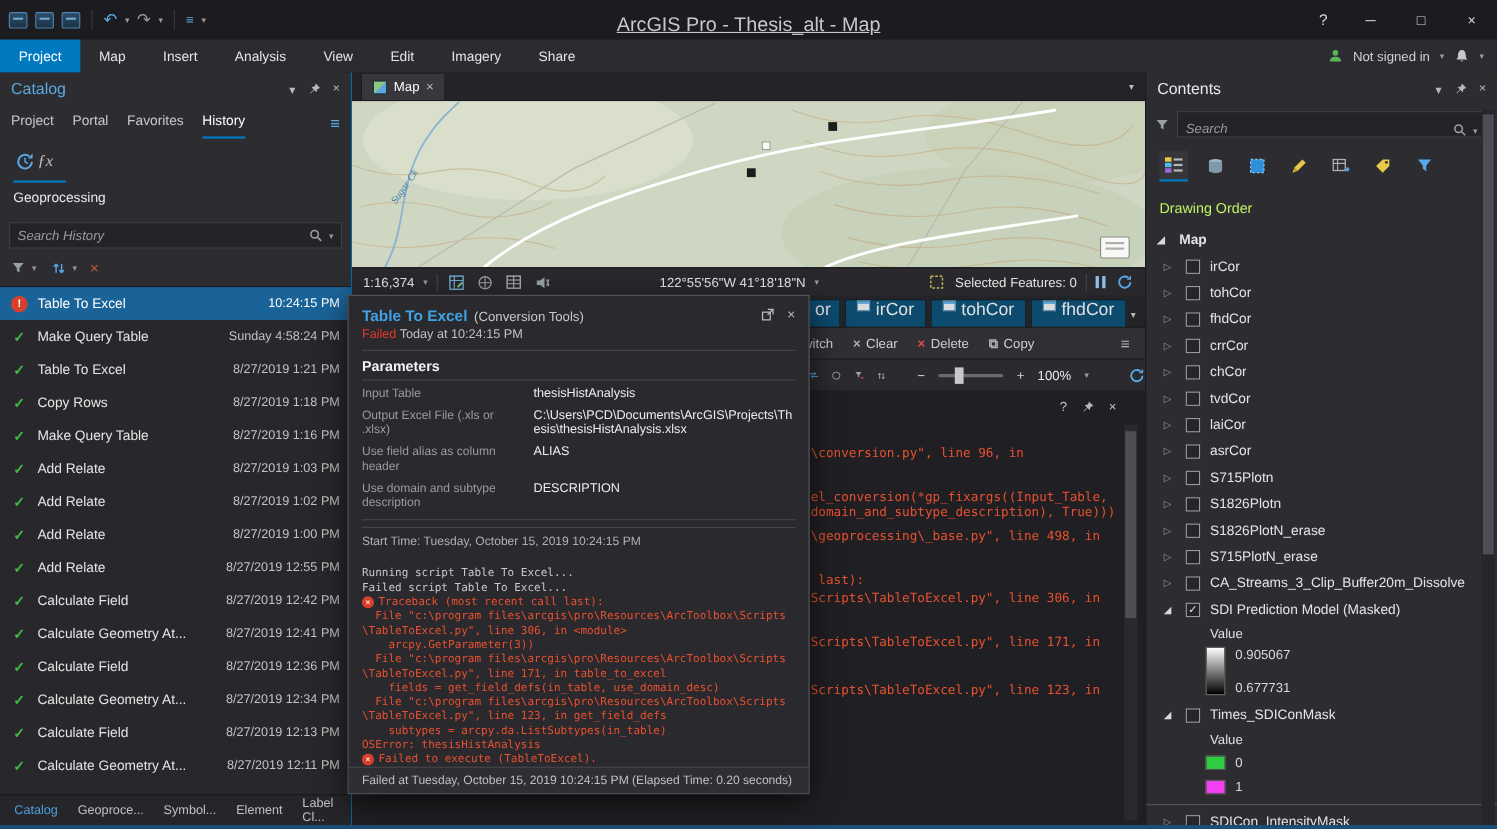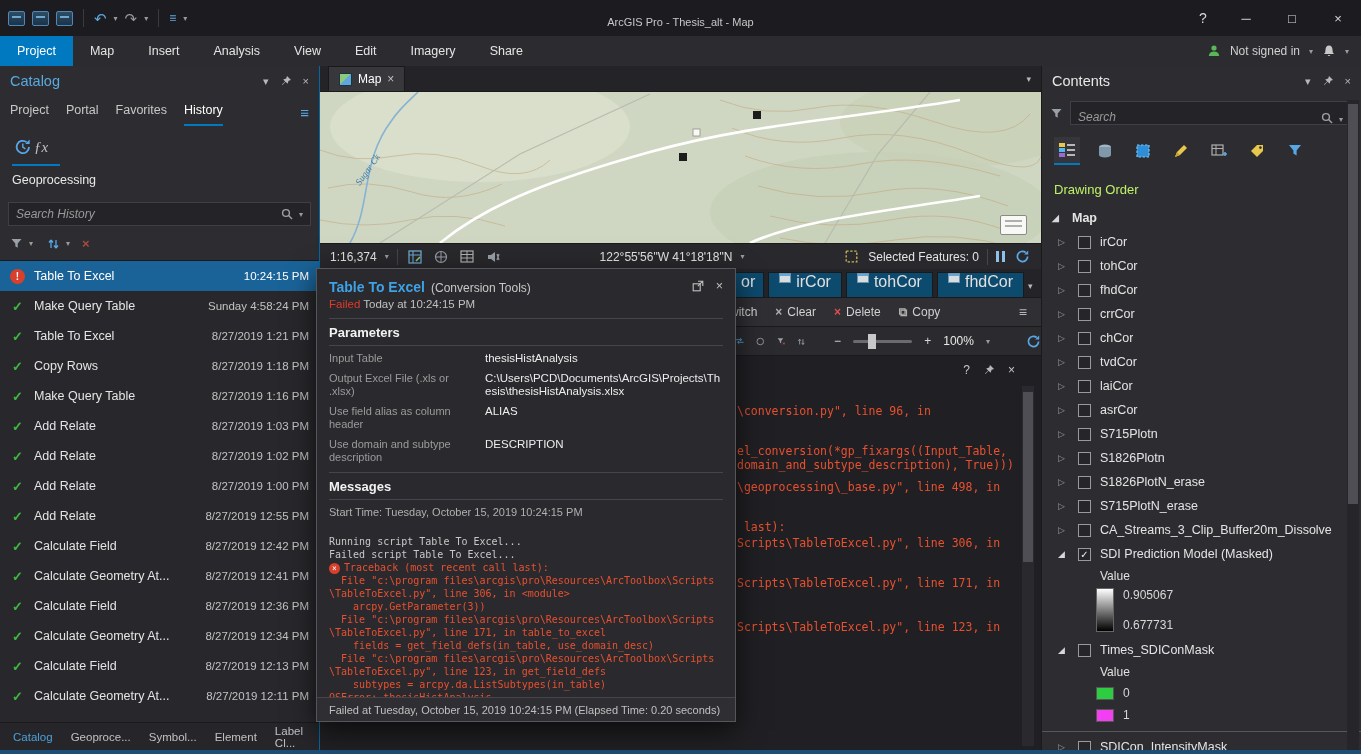--- a/index.html
+++ b/index.html
@@ -12,21 +12,21 @@
   #titlebar { position:absolute; left:0; top:0; width:1361px; height:36px; background:#1b1b20; }
   .qat { position:absolute; left:8px; top:0; height:36px; display:flex; align-items:center; gap:7px; }
   .tb-doc { width:17px; height:15px; border:1px solid #4f88b8; border-radius:2px;
             background:linear-gradient(#2c4d66,#1d3346); position:relative; }
   .tb-doc::after { content:""; position:absolute; left:3px; top:4px; right:3px; height:2px; background:#6fa7cf; }
   .tb-glyph { color:#5fa8dc; font-size:15px; line-height:1; }
   .tb-glyph.dim { color:#9a9a9a; }
   .tb-caret { color:#9a9a9a; font-size:8px; }
   .tb-sep { width:1px; height:18px; background:#3a3a40; margin:0 3px; }
   #window-title { position:absolute; left:300px; right:300px; top:0; height:44px;
-                  display:flex; align-items:center; justify-content:center; color:#c8c8c8; font-size:11px; }
+                  display:flex; align-items:center; justify-content:center; color:#c8c8c8; font-size:18px;text-decoration:underline; }
   .win-btns { position:absolute; right:0; top:0; height:36px; display:flex; align-items:center; }
   .win-btn { width:46px; height:36px; display:flex; align-items:center; justify-content:center;
              color:#d8d8d8; font-size:13px; }
   .help-btn { position:absolute; right:140px; top:0; width:36px; height:36px; display:flex;
               align-items:center; justify-content:center; color:#d8d8d8; font-size:14px; }
 
   
   #ribbon { position:absolute; left:0; top:36px; width:1361px; height:30px; background:#2b2b30;
             display:flex; align-items:stretch; }
   .rtab { padding:0 17px; display:flex; align-items:center; color:#e4e4e4; font-size:12.5px; }
@@ -588,21 +588,20 @@
       <div class="prow">
         <div class="plabel">Use field alias as column header</div>
         <div class="pvalue">ALIAS</div>
       </div>
       <div class="prow">
         <div class="plabel">Use domain and subtype description</div>
         <div class="pvalue">DESCRIPTION</div>
       </div>
     </div>
   <div class="pp-div"></div>
-  <div class="pp-h"><span>Messages</span></div>
   <div class="pp-div" style="margin-top:2px"></div>
   <div class="pp-start">Start Time: Tuesday, October 15, 2019 10:24:15 PM</div>
   <div class="loglines"><div class="logline plain">Running script Table To Excel...</div><div class="logline plain">Failed script Table To Excel...</div><div class="logline erricon"><span class="log-errdot">×</span>Traceback (most recent call last):</div><div class="logline err">  File "c:\program files\arcgis\pro\Resources\ArcToolbox\Scripts</div><div class="logline err">\TableToExcel.py", line 306, in &lt;module&gt;</div><div class="logline err">    arcpy.GetParameter(3))</div><div class="logline err">  File "c:\program files\arcgis\pro\Resources\ArcToolbox\Scripts</div><div class="logline err">\TableToExcel.py", line 171, in table_to_excel</div><div class="logline err">    fields = get_field_defs(in_table, use_domain_desc)</div><div class="logline err">  File "c:\program files\arcgis\pro\Resources\ArcToolbox\Scripts</div><div class="logline err">\TableToExcel.py", line 123, in get_field_defs</div><div class="logline err">    subtypes = arcpy.da.ListSubtypes(in_table)</div><div class="logline err">OSError: thesisHistAnalysis</div><div class="logline erricon"><span class="log-errdot">×</span>Failed to execute (TableToExcel).</div></div>
   <div class="pp-footer">Failed at Tuesday, October 15, 2019 10:24:15 PM (Elapsed Time: 0.20 seconds)</div>
 </div>
 
 <div id="contents">
   <div class="panel-head">
     <span id="contents-title">Contents</span>
     <span class="panel-icons">

